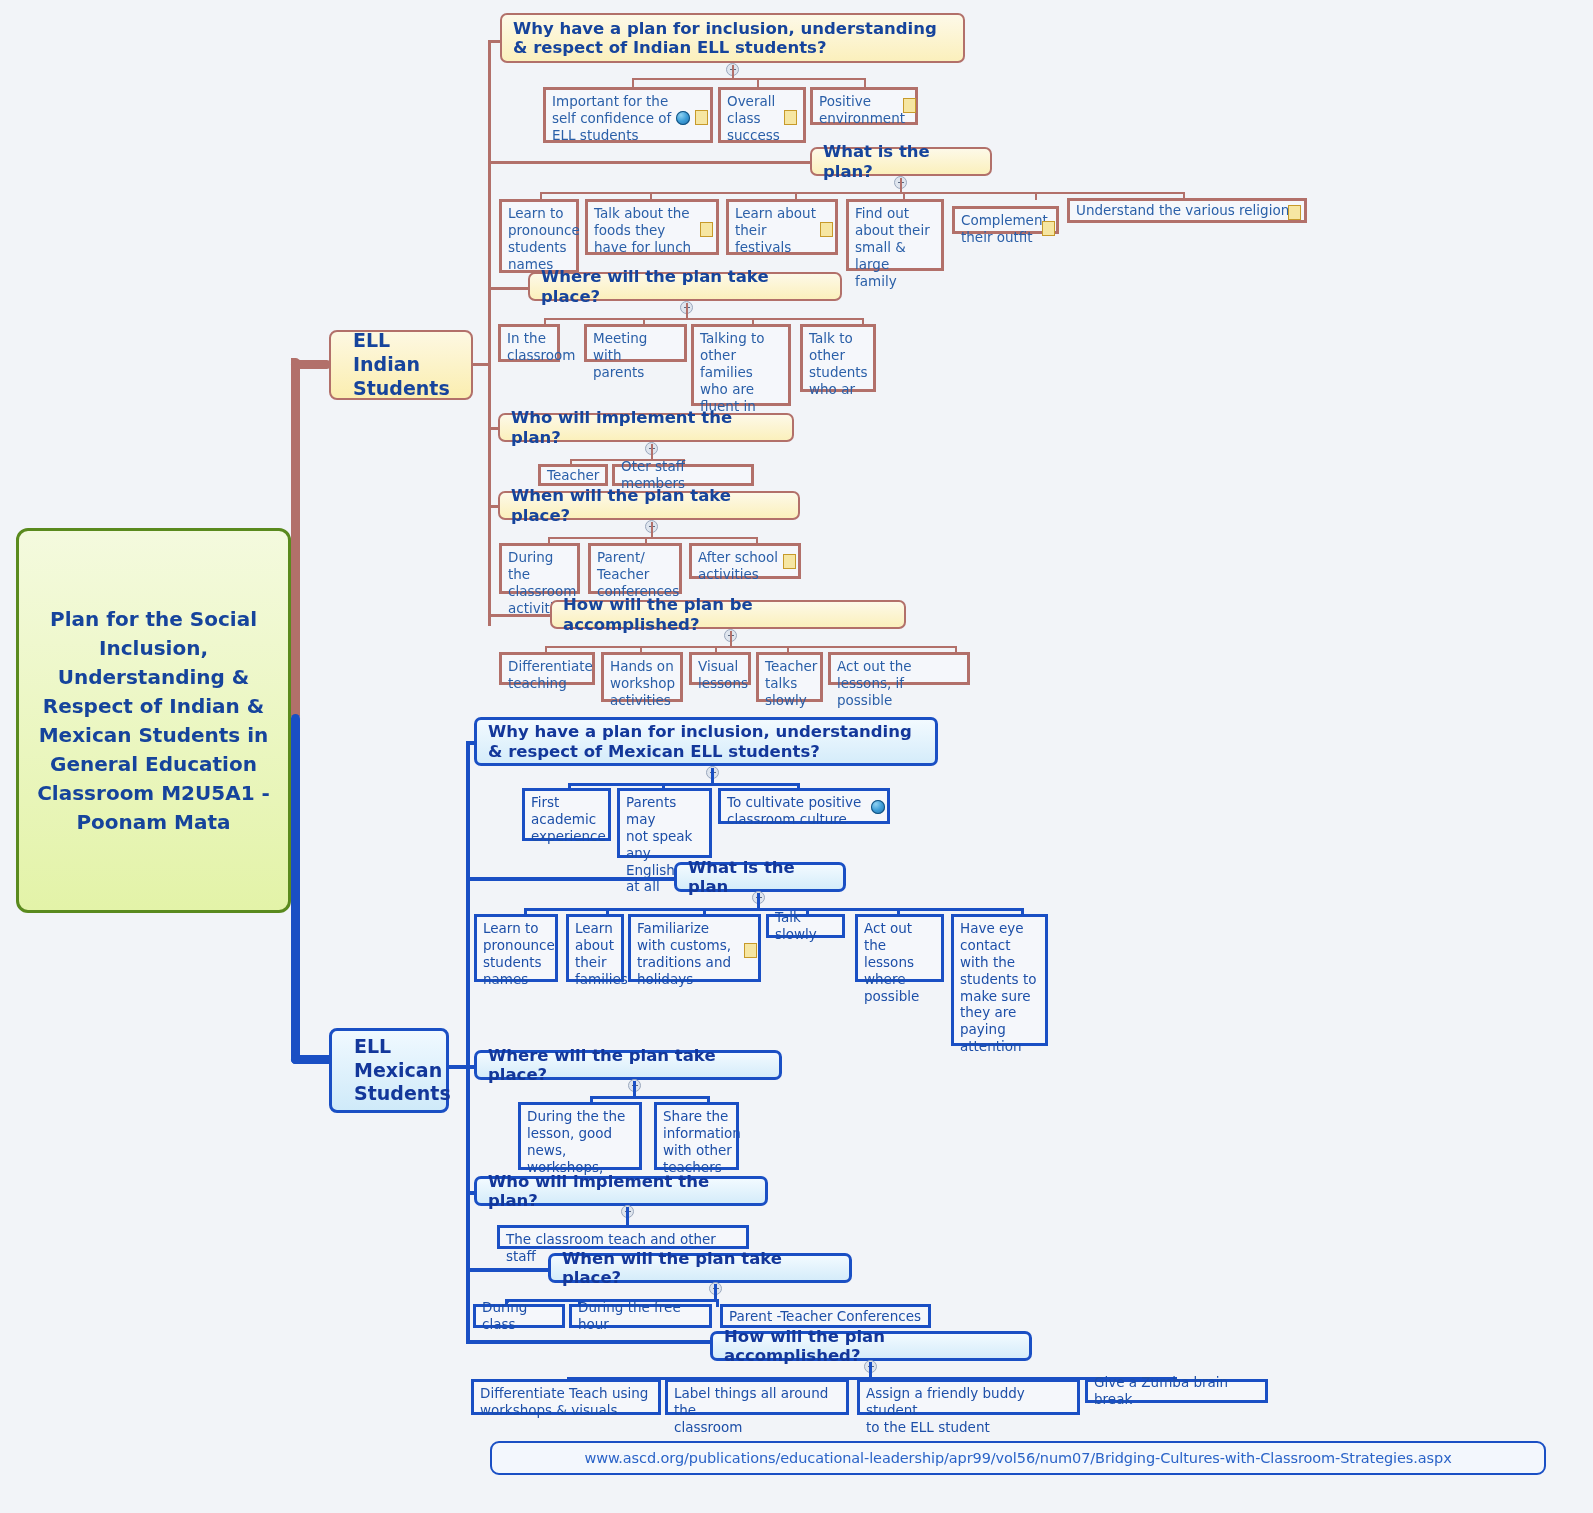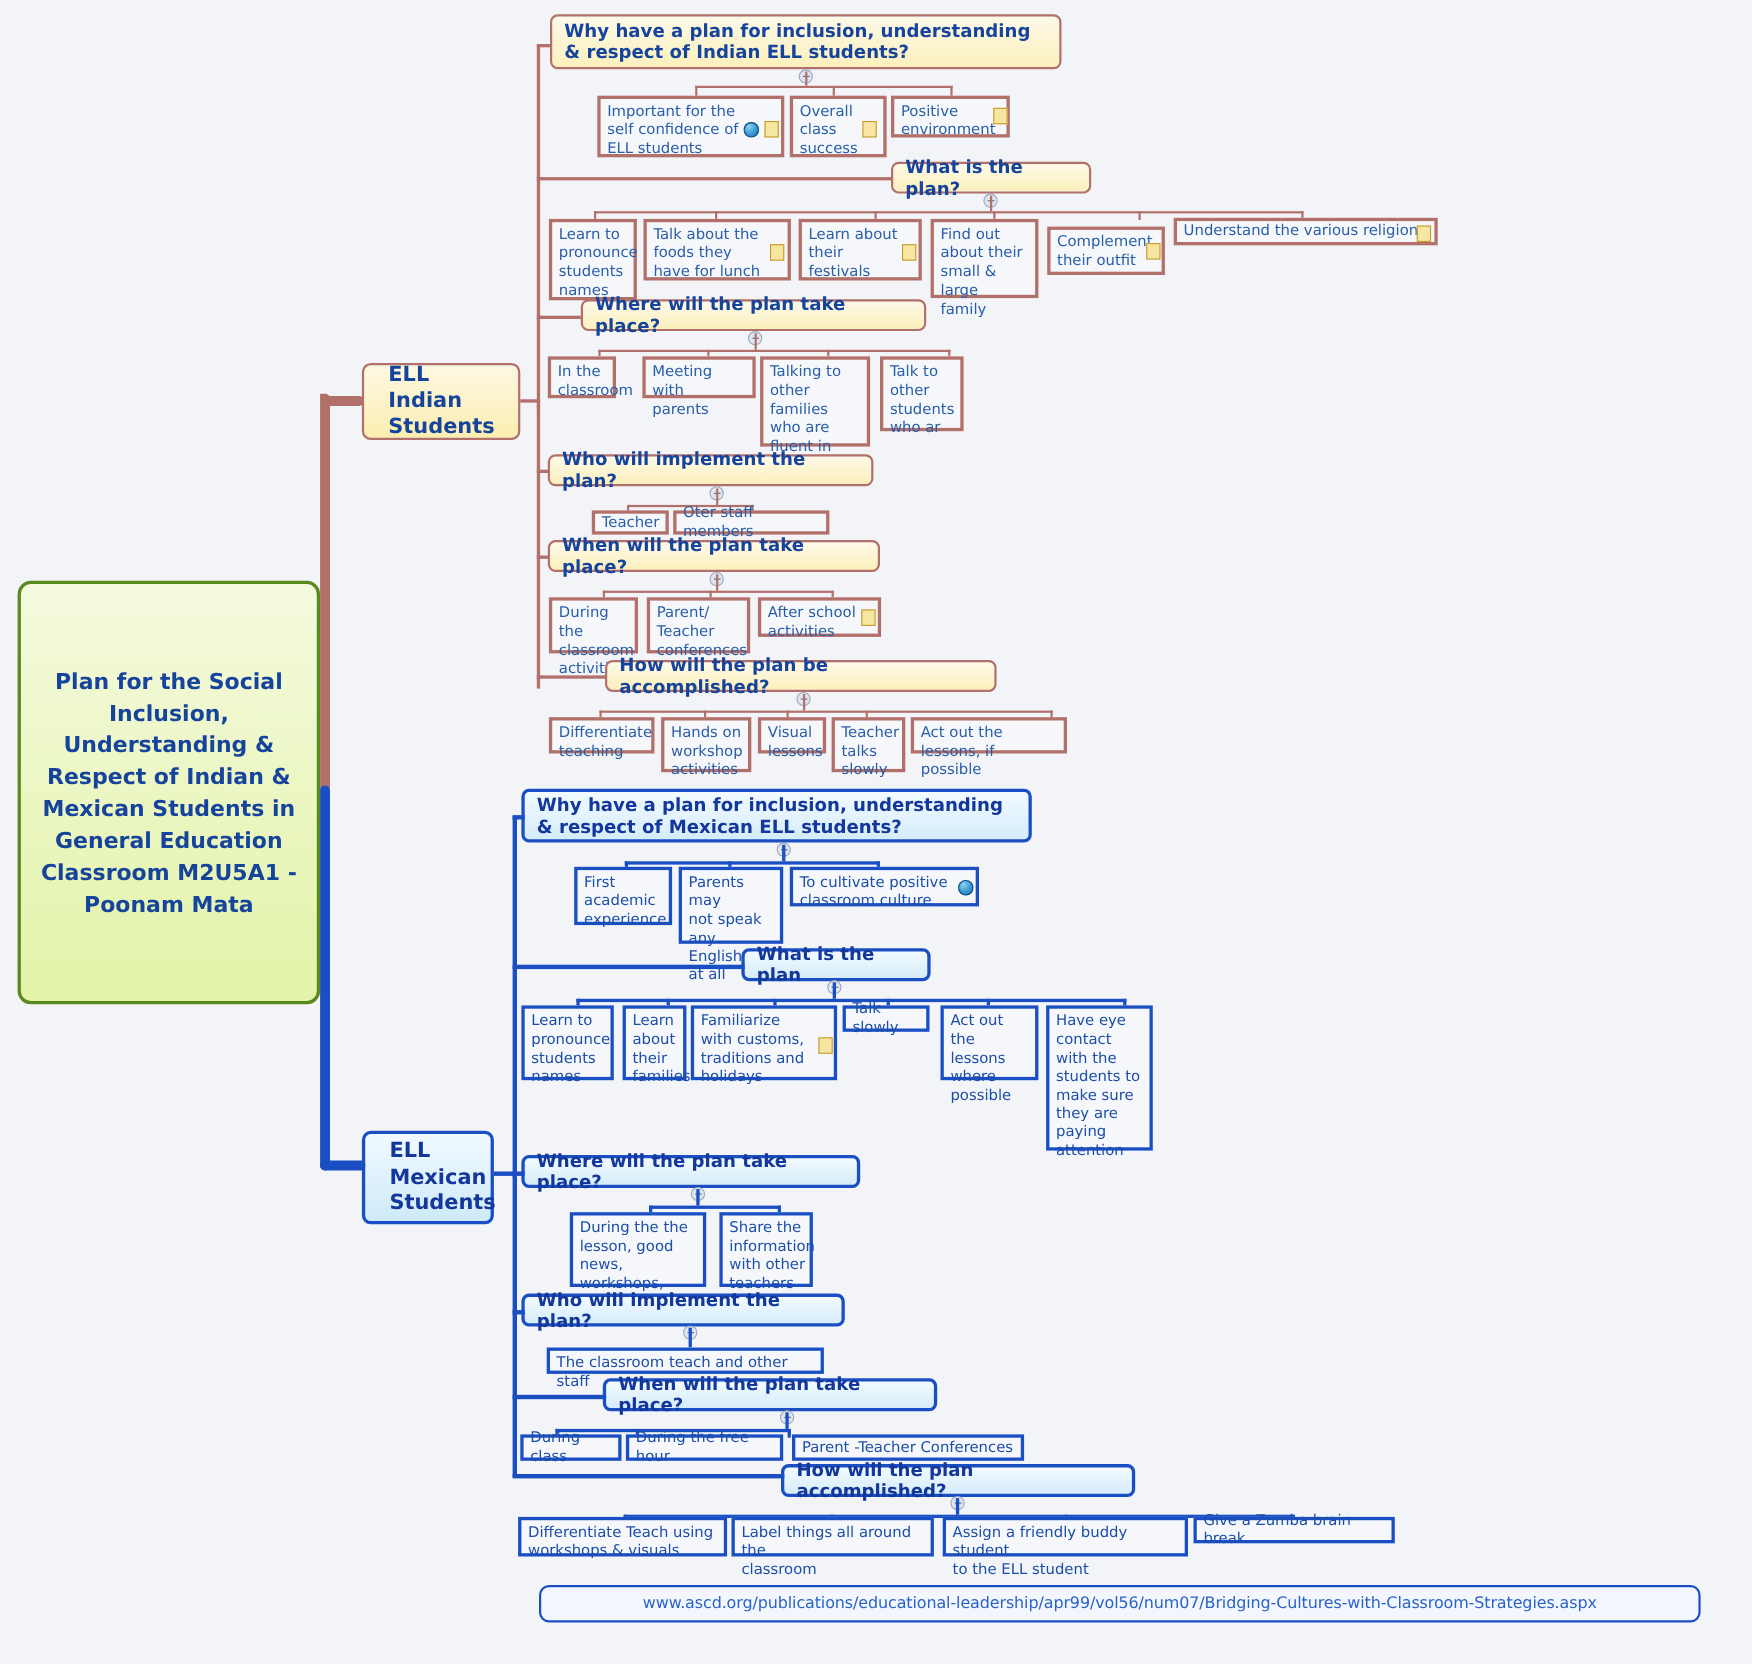--- a/index.html
+++ b/index.html
@@ -214,21 +214,21 @@
 their
 festivals</span>
     <span class="ico note-ico" style="position:absolute;left:89px;top:20px;background:#f6e6a2;border:1px solid #c79a2a;"></span>
   </div>
   <div class="node leaf red" style="left:846px; top:199px; width:98px; height:72px;">
     <span class="txt">Find out
 about their
 small &amp; large
 family</span>
   </div>
-  <div class="node leaf red" style="left:952px; top:206px; width:107px; height:44px;">
+  <div class="node leaf red" style="left:952px; top:206px; width:107px; height:28px;">
     <span class="txt">Complement
 their outfit</span>
     <span class="ico note-ico" style="position:absolute;left:85px;top:12px;background:#f6e6a2;border:1px solid #c79a2a;"></span>
   </div>
   <div class="node leaf red" style="left:1067px; top:198px; width:240px; height:25px; align-items:center;">
     <span class="txt">Understand the various religions</span>
     <span class="ico note-ico" style="position:absolute;left:216px;top:4px;background:#f6e6a2;border:1px solid #c79a2a;"></span>
   </div>
 
   <div class="ln red" style="left:488px; top:287px; width:40px; height:3px;"></div>

